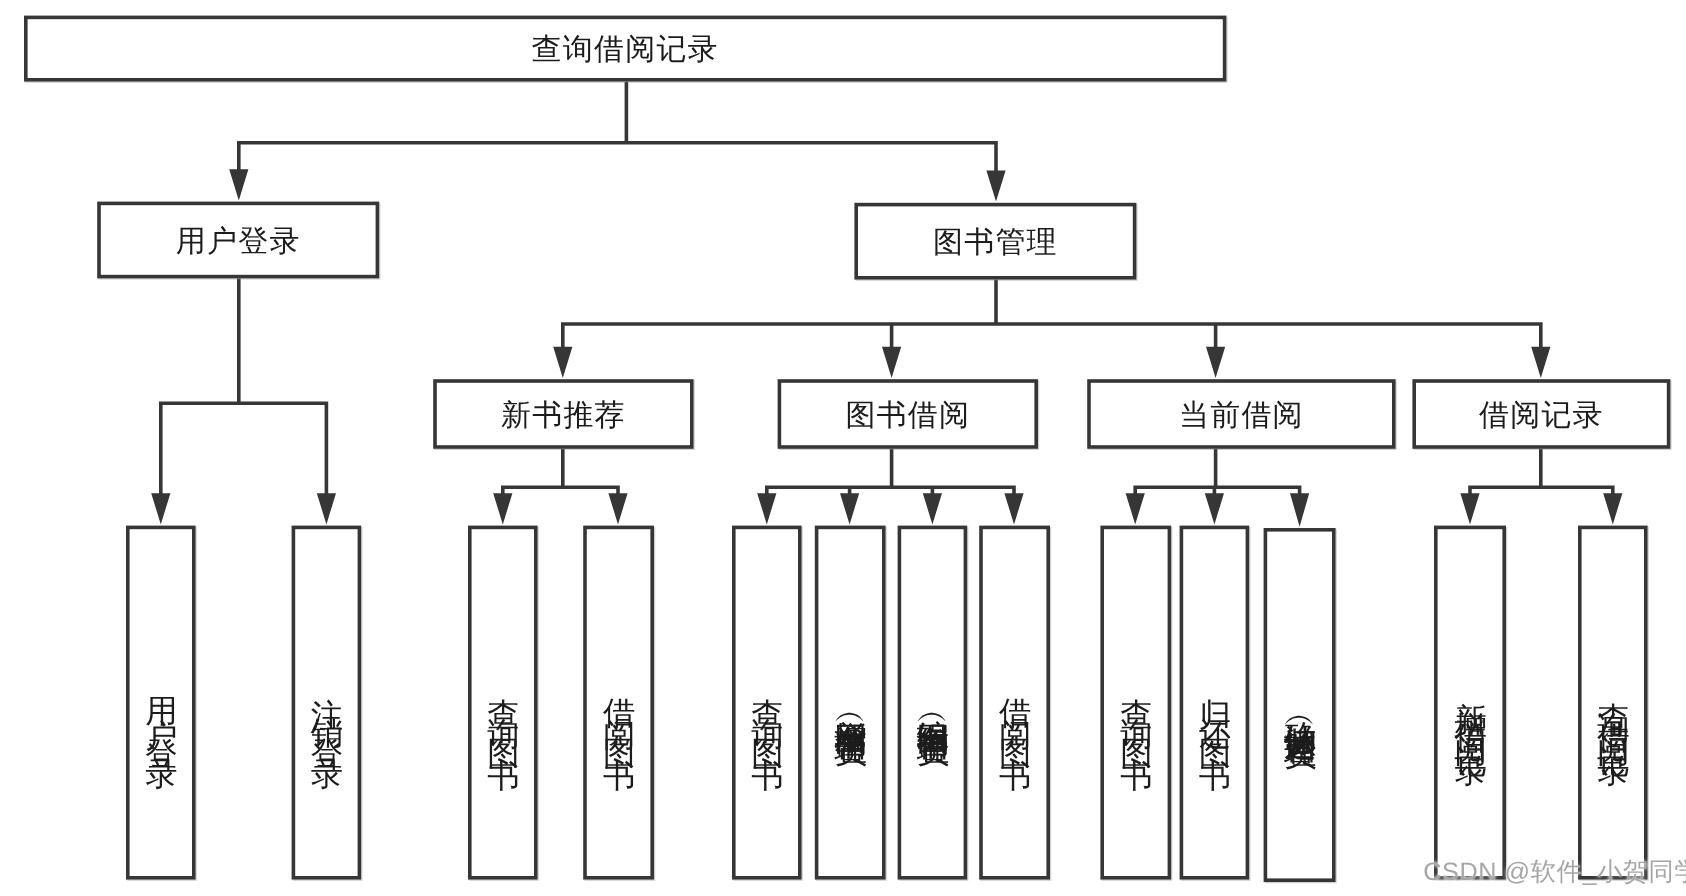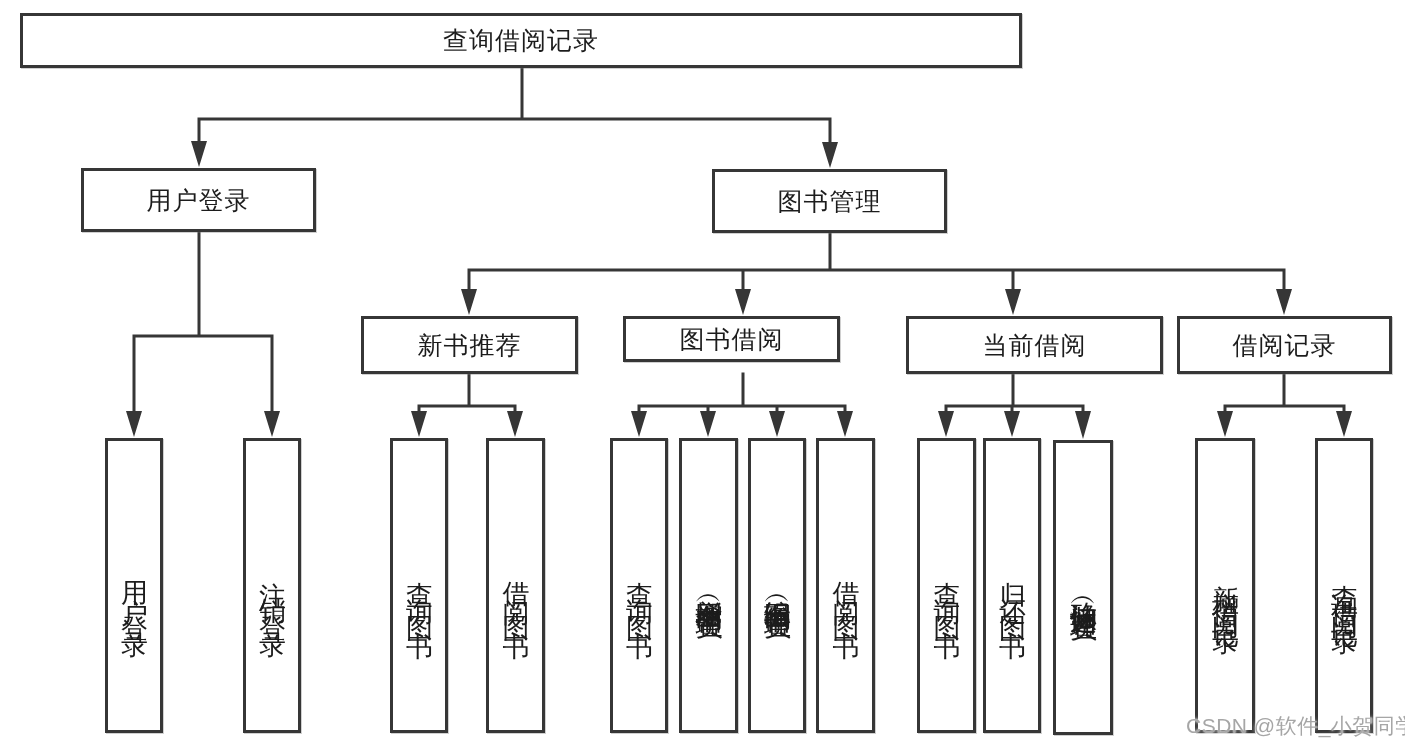--- a/index.html
+++ b/index.html
@@ -56,21 +56,21 @@
   <div class="box" style="left:81px;top:168px;width:235px;height:64px">
     <span class="hlabel">用户登录</span>
   </div>
   <div class="box" style="left:712px;top:169px;width:235px;height:64px">
     <span class="hlabel">图书管理</span>
   </div>
 
   <div class="box" style="left:361px;top:316px;width:217px;height:58px">
     <span class="hlabel">新书推荐</span>
   </div>
-  <div class="box" style="left:623px;top:316px;width:217px;height:46px">
+  <div class="box" style="left:648px;top:316px;width:217px;height:58px">
     <span class="hlabel">图书借阅</span>
   </div>
   <div class="box" style="left:906px;top:316px;width:257px;height:58px">
     <span class="hlabel">当前借阅</span>
   </div>
   <div class="box" style="left:1177px;top:316px;width:215px;height:58px">
     <span class="hlabel">借阅记录</span>
   </div>
 
   <div class="box" style="left:105px;top:438px;width:58px;height:295px">

